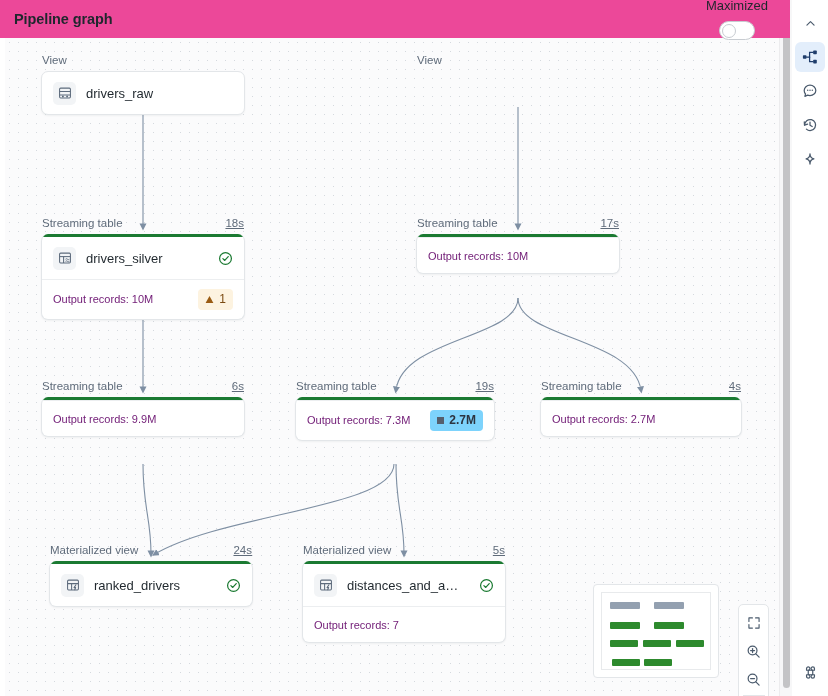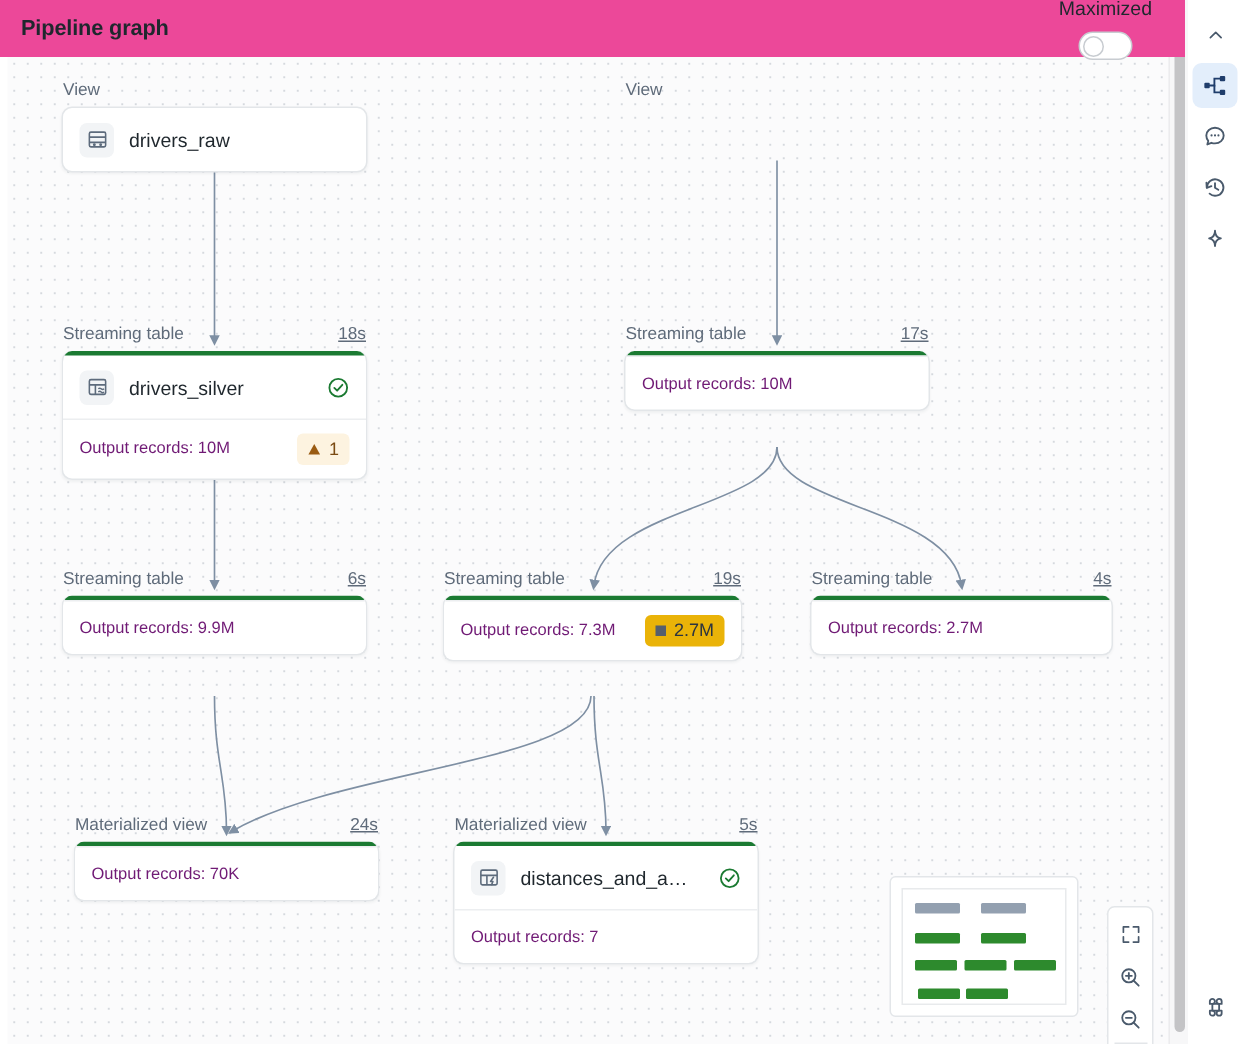--- a/index.html
+++ b/index.html
@@ -169,22 +169,23 @@
     border-radius: 4px;
     padding: 2px 7px;
     font-size: 12px;
     line-height: 1.4;
   }
   .badge.warn {
     background: #fdf3e0;
     color: #7a4a12;
   }
   .badge.count {
-    background: #eab308;
+    background: #7dd3fc;
     color: #2c3440;
+    font-weight: bold;
   }
   .badge .sq {
     width: 7px; height: 7px;
     background: #555f6d;
     display: inline-block;
   }
 
   
   .minimap {
     position: absolute;
@@ -434,22 +435,36 @@
       </div>
     </div>
 
     <div class="node-wrap" style="left:44px; top:506px; width:204px;">
       <div class="node-meta">
         <span class="ntype">Materialized view</span>
         <span class="ntime">24s</span>
       </div>
       <div class="node-card has-top-bar">
         <div class="node-topbar"></div>
-        <div class="node-body">
-          <span class="node-records">Output records: 70K</span>
+        <div class="node-head">
+          <span class="node-icon">
+            <svg width="14" height="14" viewBox="0 0 16 16" fill="none" stroke="#5d6b7c" stroke-width="1.2">
+              <rect x="1.8" y="2.4" width="12.4" height="11.2" rx="1.2"></rect>
+              <line x1="1.8" y1="6.4" x2="14.2" y2="6.4"></line>
+              <line x1="6.4" y1="6.4" x2="6.4" y2="13.6"></line>
+              <path d="M11.4,7.8 L9.2,11.0 L11.0,11.0 L10.0,13.4" stroke-linejoin="round" stroke-linecap="round"></path>
+            </svg>
+          </span>
+          <span class="node-name">ranked_drivers</span>
+          <span class="status-ok">
+            <svg width="15" height="15" viewBox="0 0 16 16" fill="none" stroke="#1b7a32" stroke-width="1.3">
+              <circle cx="8" cy="8" r="6.3"></circle>
+              <path d="M5.2,8.1 L7.2,10.1 L10.9,5.9" stroke-linecap="round" stroke-linejoin="round"></path>
+            </svg>
+          </span>
         </div>
       </div>
     </div>
 
     <div class="node-wrap" style="left:297px; top:506px; width:204px;">
       <div class="node-meta">
         <span class="ntype">Materialized view</span>
         <span class="ntime">5s</span>
       </div>
       <div class="node-card has-top-bar">

